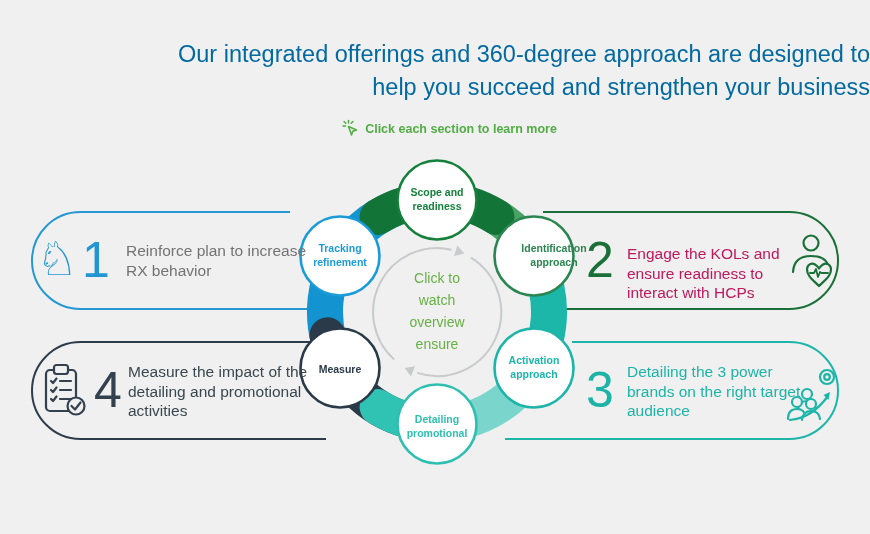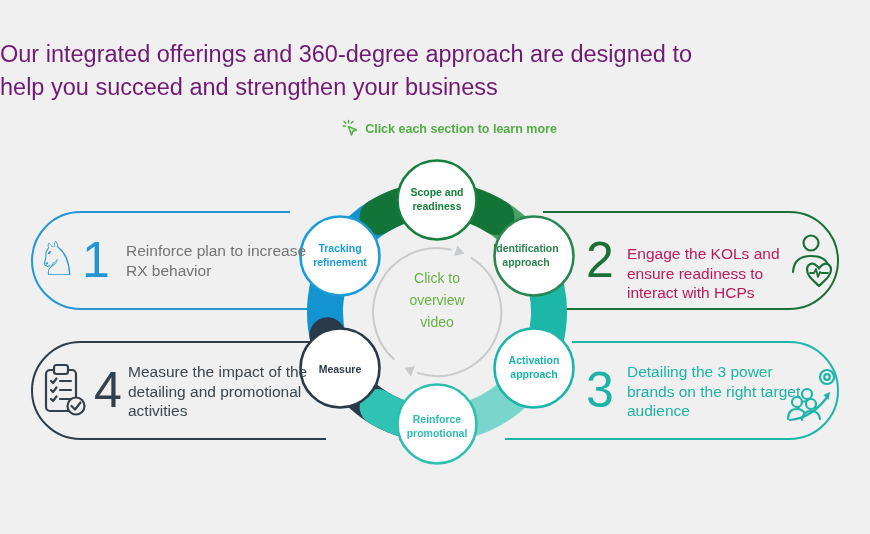--- a/index.html
+++ b/index.html
@@ -1,26 +1,26 @@
 <!DOCTYPE html>
 <html><head>
 <meta charset="utf-8">
 <style>
   html,body{margin:0;padding:0;background:#eff0ef;}
   #stage{position:relative;width:870px;height:534px;background:#eff0ef;overflow:hidden;
          font-family:"Liberation Sans",sans-serif;}
   #diagram-svg{position:absolute;left:0;top:0;}
   .abs{position:absolute;}
-  .title{width:870px;top:38px;text-align:left;color:#701a75;font-size:23.5px;line-height:33px;font-weight:400;}
+  .title{width:870px;top:38px;text-align:right;color:#0369a1;font-size:23.5px;line-height:33px;font-weight:400;}
   .subtitle-row{top:119px;left:0;width:870px;display:flex;justify-content:center;align-items:center;gap:5px;margin-left:14px;}
   .subtitle-label{color:#53ad45;font-size:12.5px;font-weight:700;}
   .center-text{width:110px;text-align:center;color:#68b045;font-size:14px;line-height:22px;left:382px;top:267px;cursor:pointer;}
   .node-label{width:86px;text-align:center;font-weight:700;font-size:10.5px;line-height:13.5px;cursor:pointer;}
   .nl-scope{color:#15803c;left:394px;top:186px;}
-  .nl-ident{color:#2a8550;left:483px;top:242px;text-align:center;}
+  .nl-ident{color:#2a8550;left:511px;top:242px;text-align:center;}
   .nl-activ{color:#1db4aa;left:491px;top:354px;}
   .nl-engag{color:#2fbfb1;left:394px;top:413px;}
   .nl-track{color:#2b3a48;left:297px;top:363px;}
   .nl-strat{color:#1b9cd8;left:297px;top:242px;}
   .big-num{font-size:50px;line-height:58px;font-weight:400;}
   .num1{color:#2196d3;left:82px;top:231px;}
   .num2{color:#1a7038;left:586px;top:231px;}
   .num3{color:#1db4a7;left:586px;top:361px;}
   .num4{color:#33414e;left:94px;top:361px;}
   .pill-text{font-size:15.5px;line-height:19.5px;}
@@ -79,38 +79,39 @@
             <line x1="12" y1="2.5" x2="10.2" y2="4.3"></line>
         </g>
         <path d="M7.5 7.5 L15.5 11 L11.8 12.3 L10.5 16 Z" fill="none" stroke="#53ad45" stroke-width="1.5" stroke-linejoin="round"></path>
       </svg>
     </span>
     <span class="subtitle-label">Click each section to learn more</span>
   </div>
 
   <div class="abs center-text">
     <div>Click to</div>
+    <div>watch</div>
     <div>overview</div>
-    <div>video</div>
+    <div>ensure</div>
   </div>
 
   <div class="abs node-label nl-scope">
     <div>Scope and</div>
     <div>readiness</div>
   </div>
   <div class="abs node-label nl-ident">
     <div>Identification</div>
     <div>approach</div>
   </div>
   <div class="abs node-label nl-activ">
     <div>Activation</div>
     <div>approach</div>
   </div>
   <div class="abs node-label nl-engag">
-    <div>Reinforce</div>
+    <div>Detailing</div>
     <div>promotional</div>
   </div>
   <div class="abs node-label nl-track">
     <div>Measure</div>
   </div>
   <div class="abs node-label nl-strat">
     <div>Tracking</div>
     <div>refinement</div>
   </div>
 

